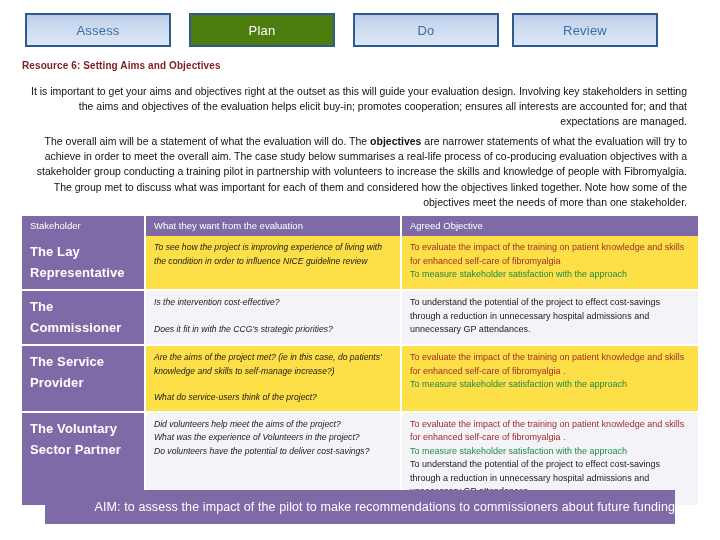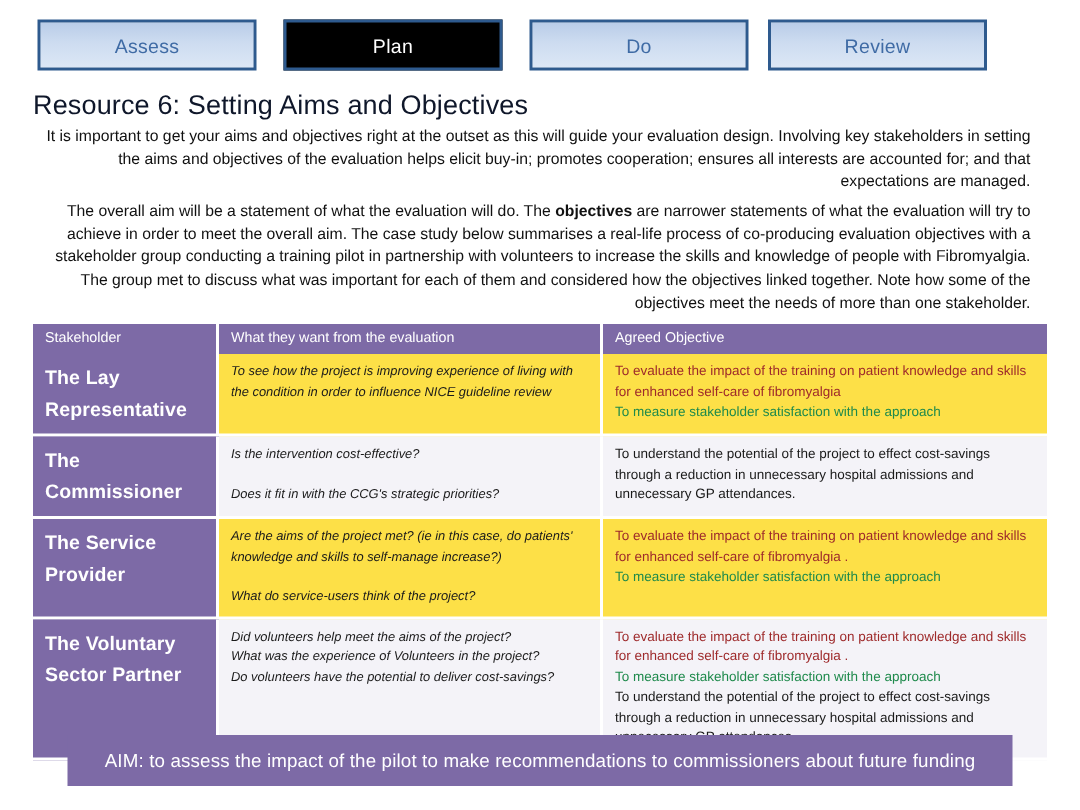--- a/index.html
+++ b/index.html
@@ -35,37 +35,37 @@
     justify-content: center;
     font-size: 13px;
     letter-spacing: .2px;
     user-select: none;
   }
   .tab.inactive {
     background: linear-gradient(to bottom, #b9cce8 0%, #cddcf0 45%, #dce7f6 100%);
     color: #3f6ba5;
   }
   .tab.active {
-    background: #000000;
+    background: #4d7c0f;
     color: #ffffff;
   }
   #tab-assess { left: 25px;  width: 146px; }
   #tab-plan   { left: 189px; width: 146px; }
   #tab-do     { left: 353px; width: 146px; justify-content: center; }
   #tab-review { left: 512px; width: 146px; }
 
   
   #resource-title {
     position: absolute;
     left: 22px;
     top: 60px;
     width: 676px;
-    font-size: 18px;
-    font-weight: normal;
-    color: #0f172a;
+    font-size: 10px;
+    font-weight: bold;
+    color: #7f1d1d;
     letter-spacing: .1px;
   }
   .body-para {
     position: absolute;
     left: 22px;
     width: 665px;
     font-size: 10.5px;
     line-height: 15.2px;
     color: #111111;
     text-align: right;
@@ -144,21 +144,21 @@
     position: absolute;
     left: 45px;
     top: 490px;
     width: 630px;
     height: 34px;
     background: #7d6aa6;
     color: #ffffff;
     font-size: 12.5px;
     display: flex;
     align-items: center;
-    justify-content: center;
+    justify-content: flex-end;
     text-align: center;
     letter-spacing: .1px;
   }
 </style>
 </head>
 <body>
 
 <div id="tab-strip">
   <div class="tab inactive" id="tab-assess">
     <span>Assess</span>

